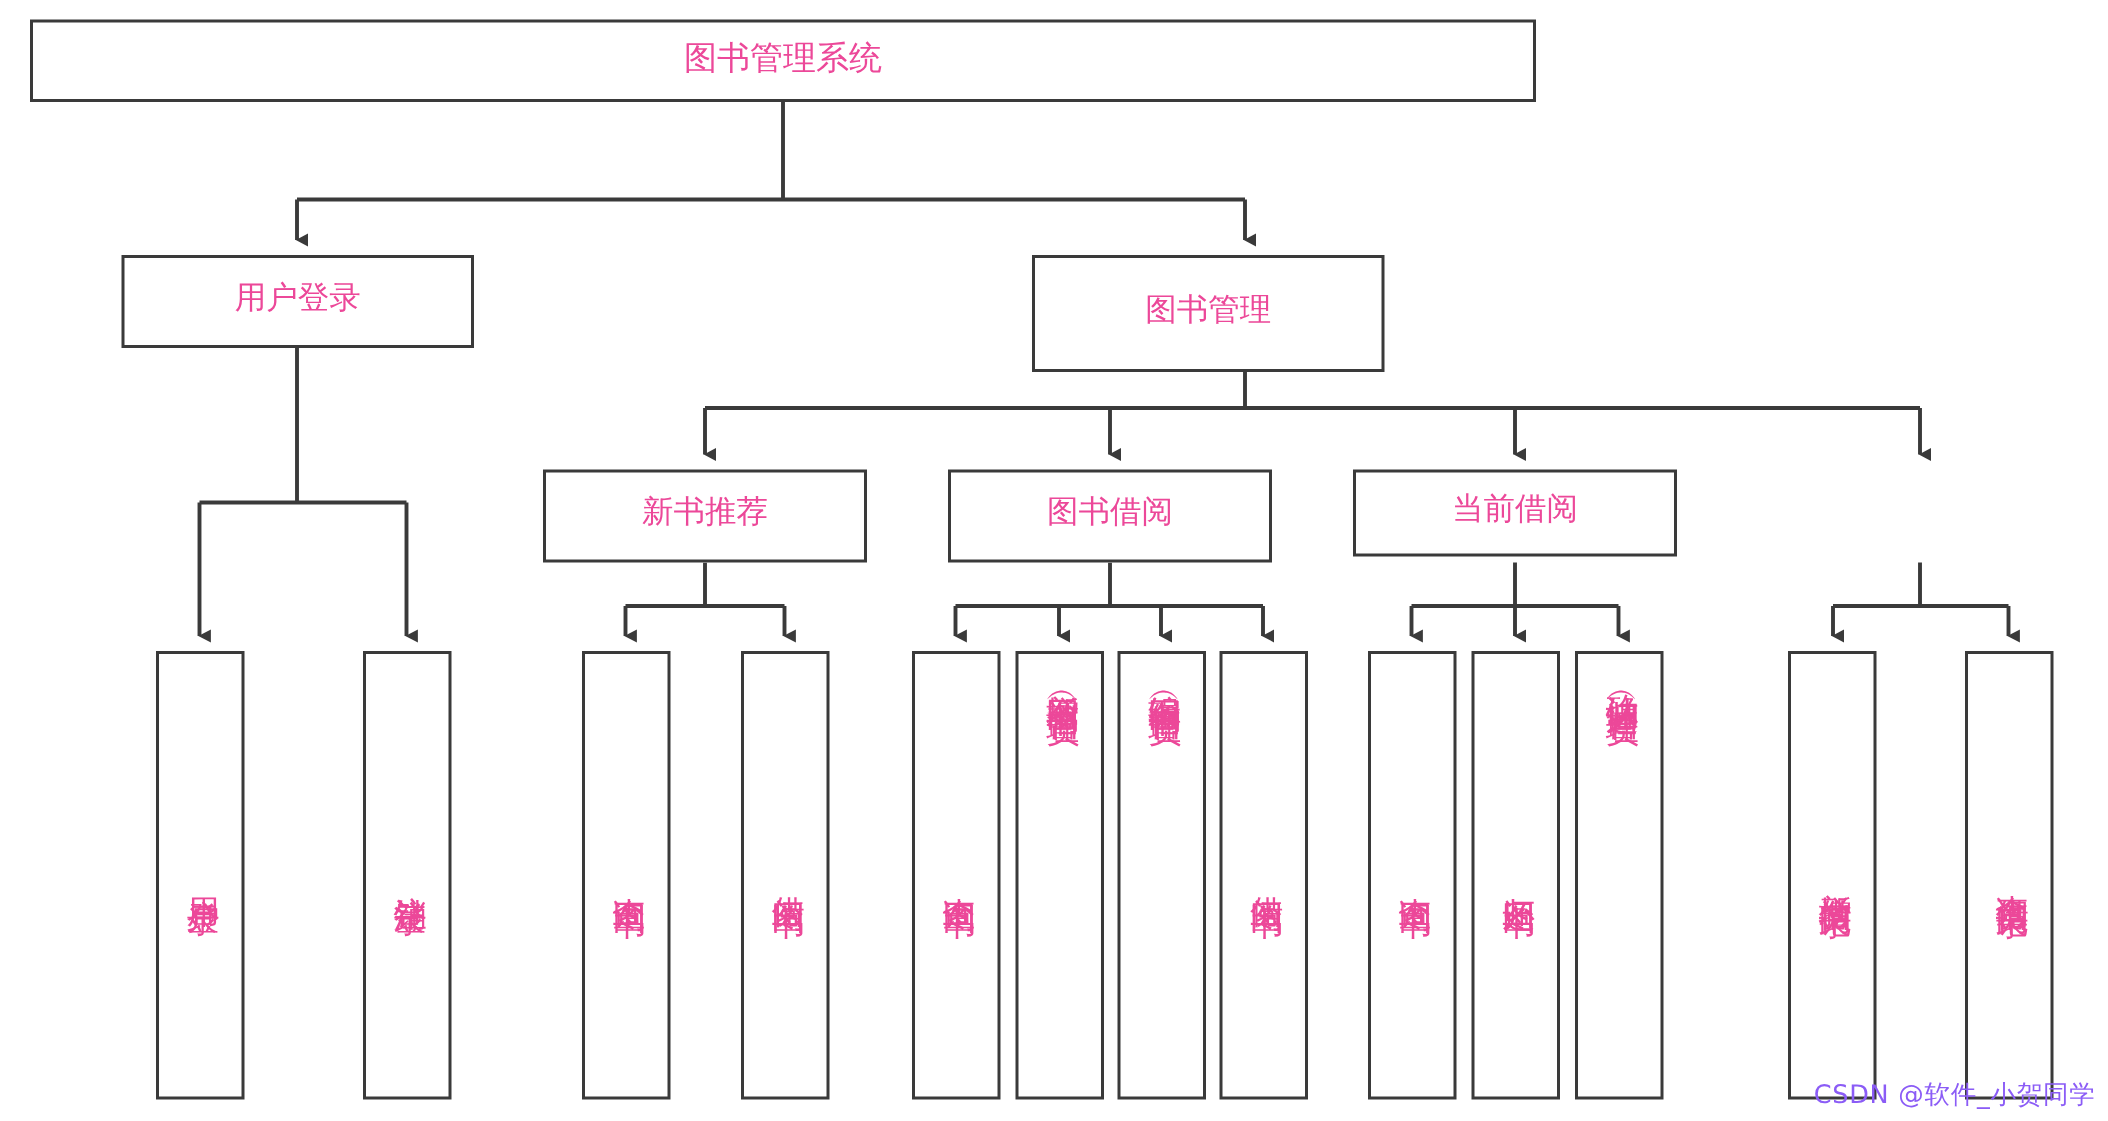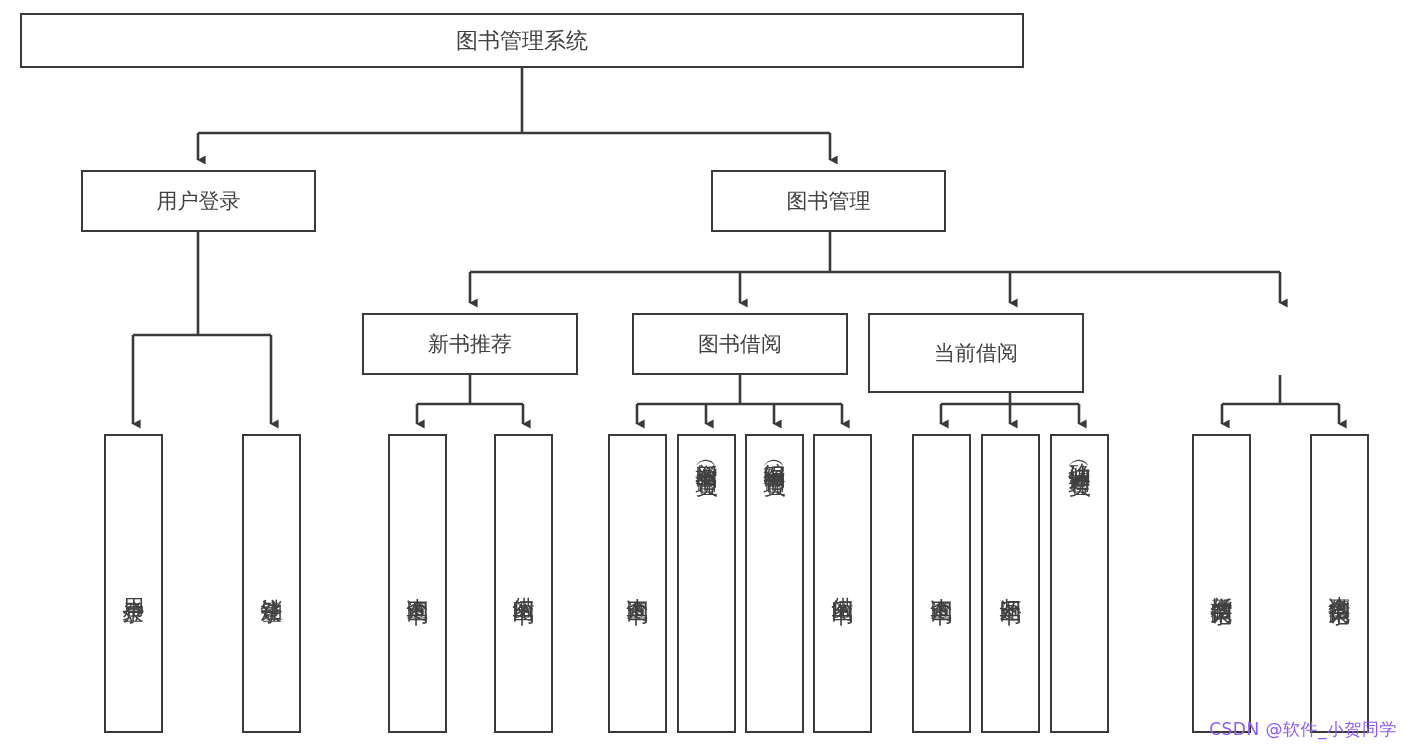--- a/index.html
+++ b/index.html
@@ -26,24 +26,25 @@
     position:absolute;
     box-sizing:border-box;
     background:#ffffff;
     border:2px solid #3a3a3a;
     display:flex;
     align-items:center;
     justify-content:center;
     z-index:2;
   }
   .node .label{
-    color:#404040;
+    color:#ec4899;
     line-height:1.18;
     text-align:center;
     white-space:nowrap;
+    font-family:Liberation Mono, monospace;
   }
   
   .node.h .label{
     font-size:21px;
   }
   .node.root .label{
     font-size:22px;
   }
   
   .node.v{
@@ -130,31 +131,31 @@
     </g>
   </svg>
 
   <div class="node h root" style="left:20px; top:13px; width:1004px; height:55px;">
     <span class="label">图书管理系统</span>
   </div>
 
   <div class="node h" style="left:81px; top:170px; width:235px; height:62px;">
     <span class="label">用户登录</span>
   </div>
-  <div class="node h" style="left:711px; top:170px; width:235px; height:62px;">
+  <div class="node h" style="left:688px; top:170px; width:235px; height:78px;">
     <span class="label">图书管理</span>
   </div>
 
   <div class="node h" style="left:632px; top:313px; width:216px; height:62px;">
     <span class="label">图书借阅</span>
   </div>
   <div class="node h" style="left:362px; top:313px; width:216px; height:62px;">
     <span class="label">新书推荐</span>
   </div>
-  <div class="node h" style="left:868px; top:313px; width:216px; height:80px;">
+  <div class="node h" style="left:902px; top:313px; width:216px; height:58px;">
     <span class="label">当前借阅</span>
   </div>
 
   <div class="node v mid" style="left:104px; top:434px; width:59px; height:299px;">
     <span class="label">用户登录</span>
   </div>
   <div class="node v mid" style="left:242px; top:434px; width:59px; height:299px;">
     <span class="label">注销登录</span>
   </div>
 

